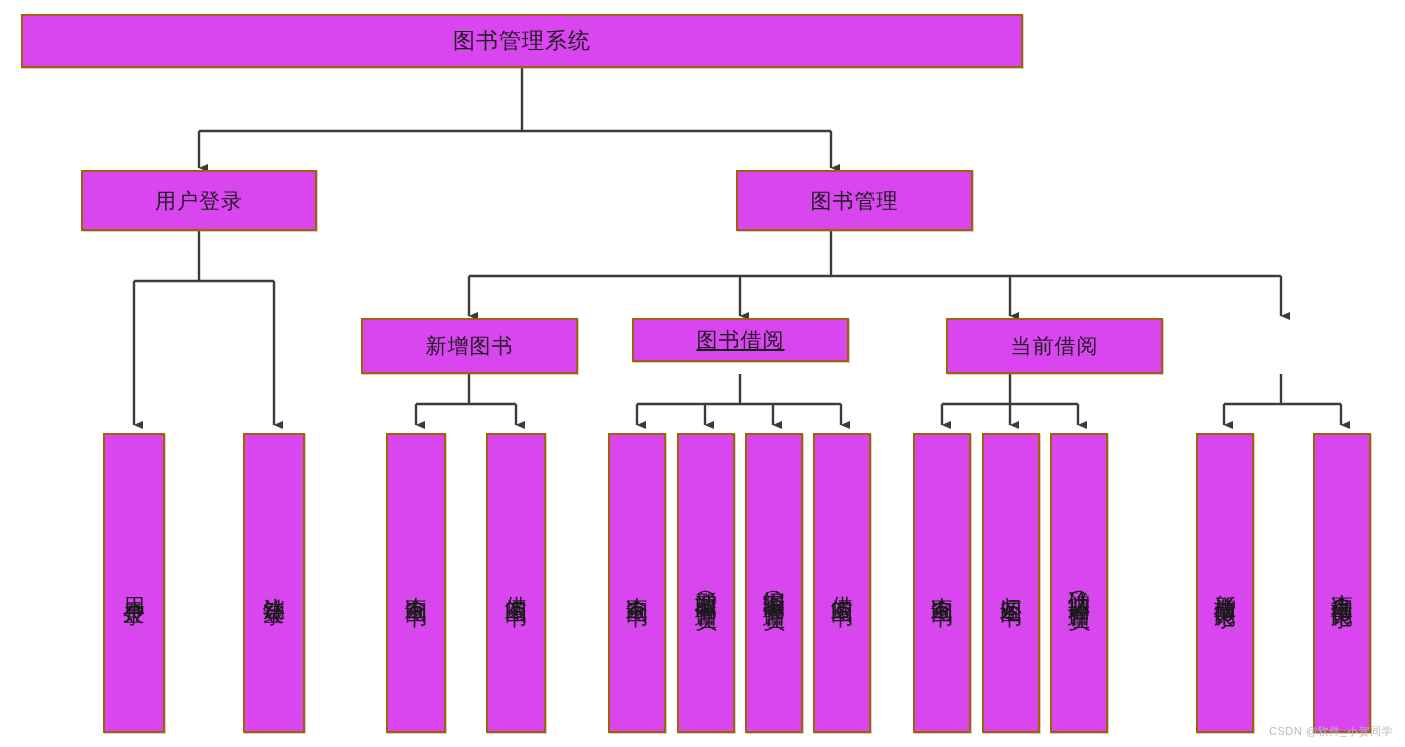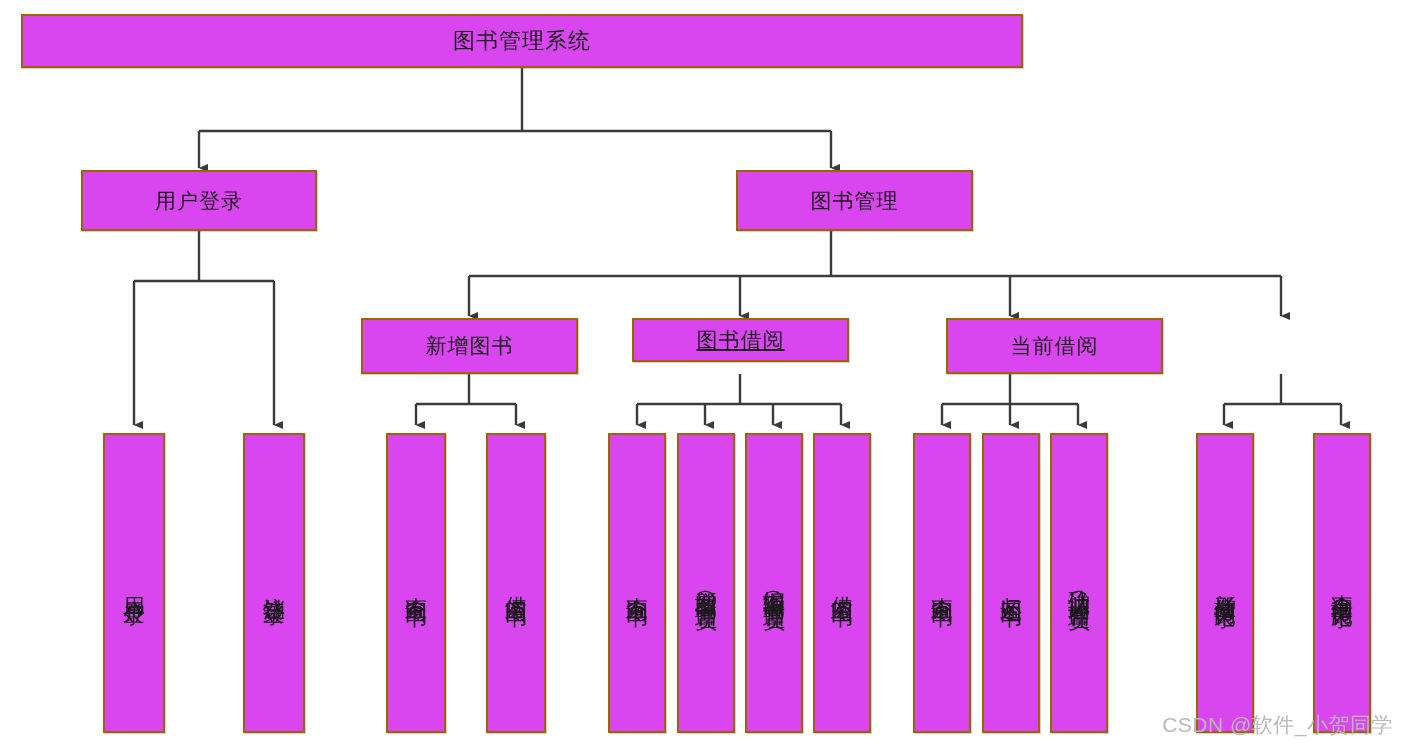--- a/index.html
+++ b/index.html
@@ -62,21 +62,21 @@
     font-size: 22px;
     line-height: 1.28;
     letter-spacing: 3px;
     white-space: nowrap;
     max-height: 100%;
   }
   .watermark {
     position: absolute;
     right: 12px;
     bottom: 8px;
-    font-size: 21px;
+    font-size: 11px;
     color: #b9b9b9;
     letter-spacing: 0.5px;
     white-space: nowrap;
     user-select: none;
   }
 </style>
 </head>
 <body>
 
 <div id="canvas">

